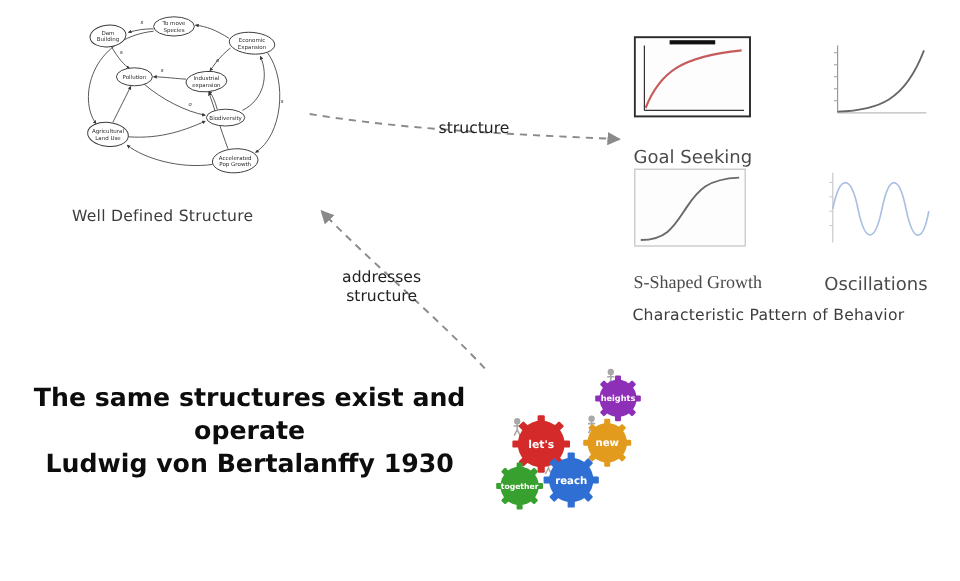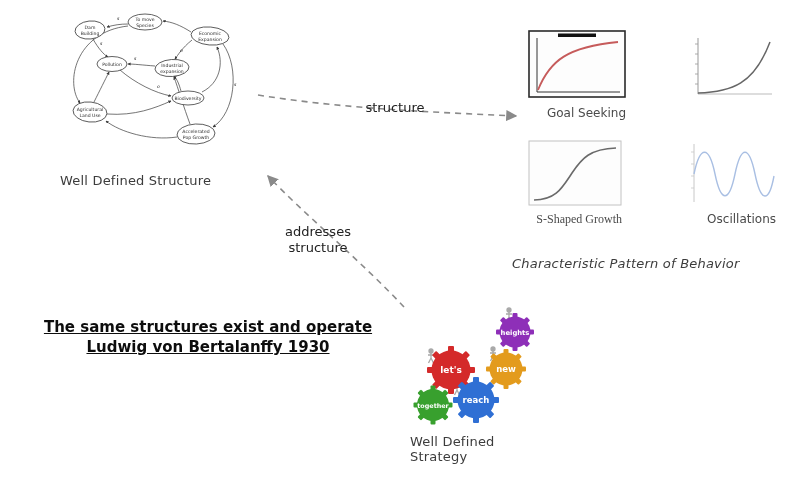--- a/index.html
+++ b/index.html
@@ -1,22 +1,22 @@
 <!DOCTYPE html>
 <html><head>
 <meta charset="utf-8">
 <style>
   html,body{margin:0;padding:0;}
   body{font-family:"DejaVu Sans", sans-serif; background:#fff;}
   .slide{position:relative;width:800px;height:484px;background:#ffffff;overflow:hidden;}
   .abs{position:absolute;}
   .caption{font-size:13px;color:#3c3c3c;letter-spacing:0.2px;}
   .arrow-label{font-size:13px;color:#222;text-align:center;line-height:1.25;}
-  .quote{font-size:15px;font-weight:bold;color:#0d0d0d;text-align:center;line-height:1.32;text-decoration:underline;}
-  .chart-label{font-size:12px;color:#4a4a4a;text-align:right;margin-top:2px;}
+  .quote{font-size:21px;font-weight:bold;color:#0d0d0d;text-align:center;line-height:1.32;}
+  .chart-label{font-size:15px;color:#4a4a4a;text-align:center;margin-top:18px;}
   svg{display:block;}
   text{font-family:"DejaVu Sans", sans-serif;}
 </style>
 </head>
 <body>
 
 <div class="slide">
 
   <svg class="abs" style="left:0;top:0;" width="800" height="484" viewBox="0 0 800 484">
     <defs>
@@ -138,21 +138,21 @@
         <line x1="7" y1="12" x2="10" y2="12"></line>
           <line x1="7" y1="24" x2="10" y2="24"></line>
         <line x1="7" y1="36" x2="10" y2="36"></line>
           <line x1="7" y1="48" x2="10" y2="48"></line>
       </g>
       <path d="M10,34 C16,5 25,5 31,34 C37,63 45,63 51,34 C57,5 65,5 71,34 C77,63 85,63 90,36" fill="none" stroke="#a9bfe3" stroke-width="1.4"></path>
     </svg>
     <div class="chart-label">Oscillations</div>
   </div>
 
-  <div class="abs caption" style="left:512px;top:256px;width:268px;font-style:italic;">Characteristic Pattern of Behavior</div>
+  <div class="abs caption" style="left:527px;top:256px;width:268px;">Characteristic Pattern of Behavior</div>
 
   <div class="abs quote" style="left:12px;top:318px;width:392px;">
     <div>The same structures exist and operate</div>
     <div>Ludwig von Bertalanffy 1930</div>
   </div>
 
   <div class="abs" style="left:405px;top:303px;width:145px;height:130px;">
     <svg width="145" height="130" viewBox="0 0 145 130">
 
       <g stroke="#a8a8a8" fill="#a8a8a8" stroke-width="1.3">
@@ -244,18 +244,14 @@
           <rect x="-2.5" y="-19.5" width="5" height="5.5" rx="1" transform="rotate(225)"></rect>
           <rect x="-2.5" y="-19.5" width="5" height="5.5" rx="1" transform="rotate(270)"></rect>
           <rect x="-2.5" y="-19.5" width="5" height="5.5" rx="1" transform="rotate(315)"></rect>
         </g>
         <circle r="16"></circle>
         <text text-anchor="middle" y="2.5" font-size="6.4" font-weight="bold" fill="#ffffff">together</text>
       </g>
     </svg>
   </div>
 
-  <div class="abs caption" style="left:410px;top:434px;width:130px;">
-    <div>Well Defined</div>
-    <div>Strategy</div>
-  </div>
 
 </div>
 
 </body></html>

